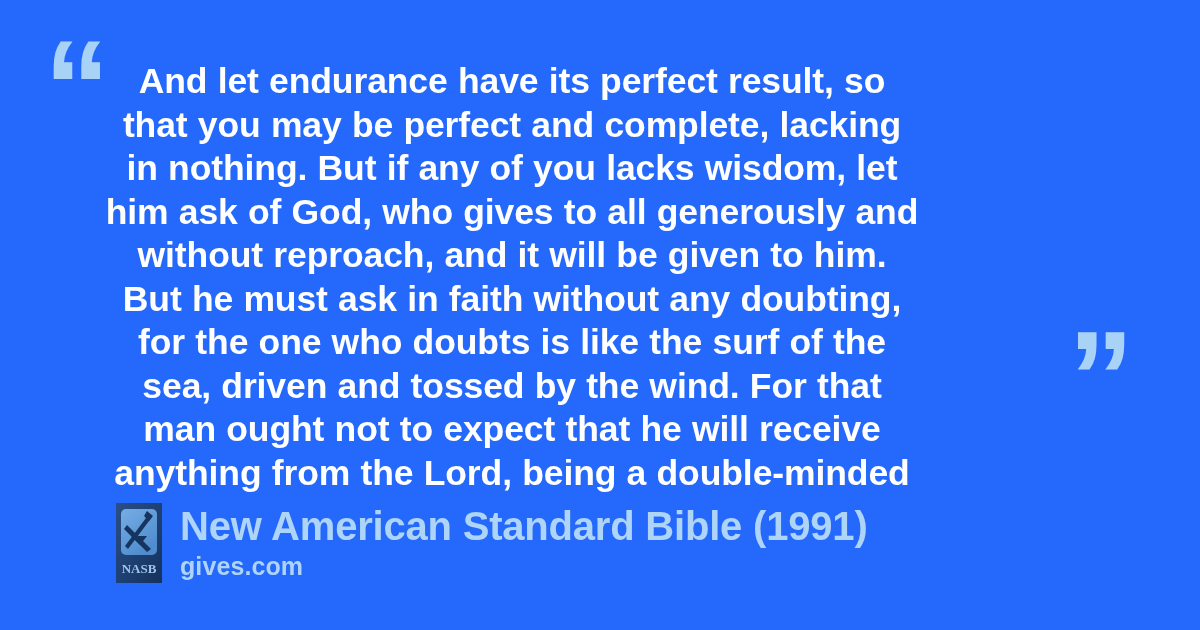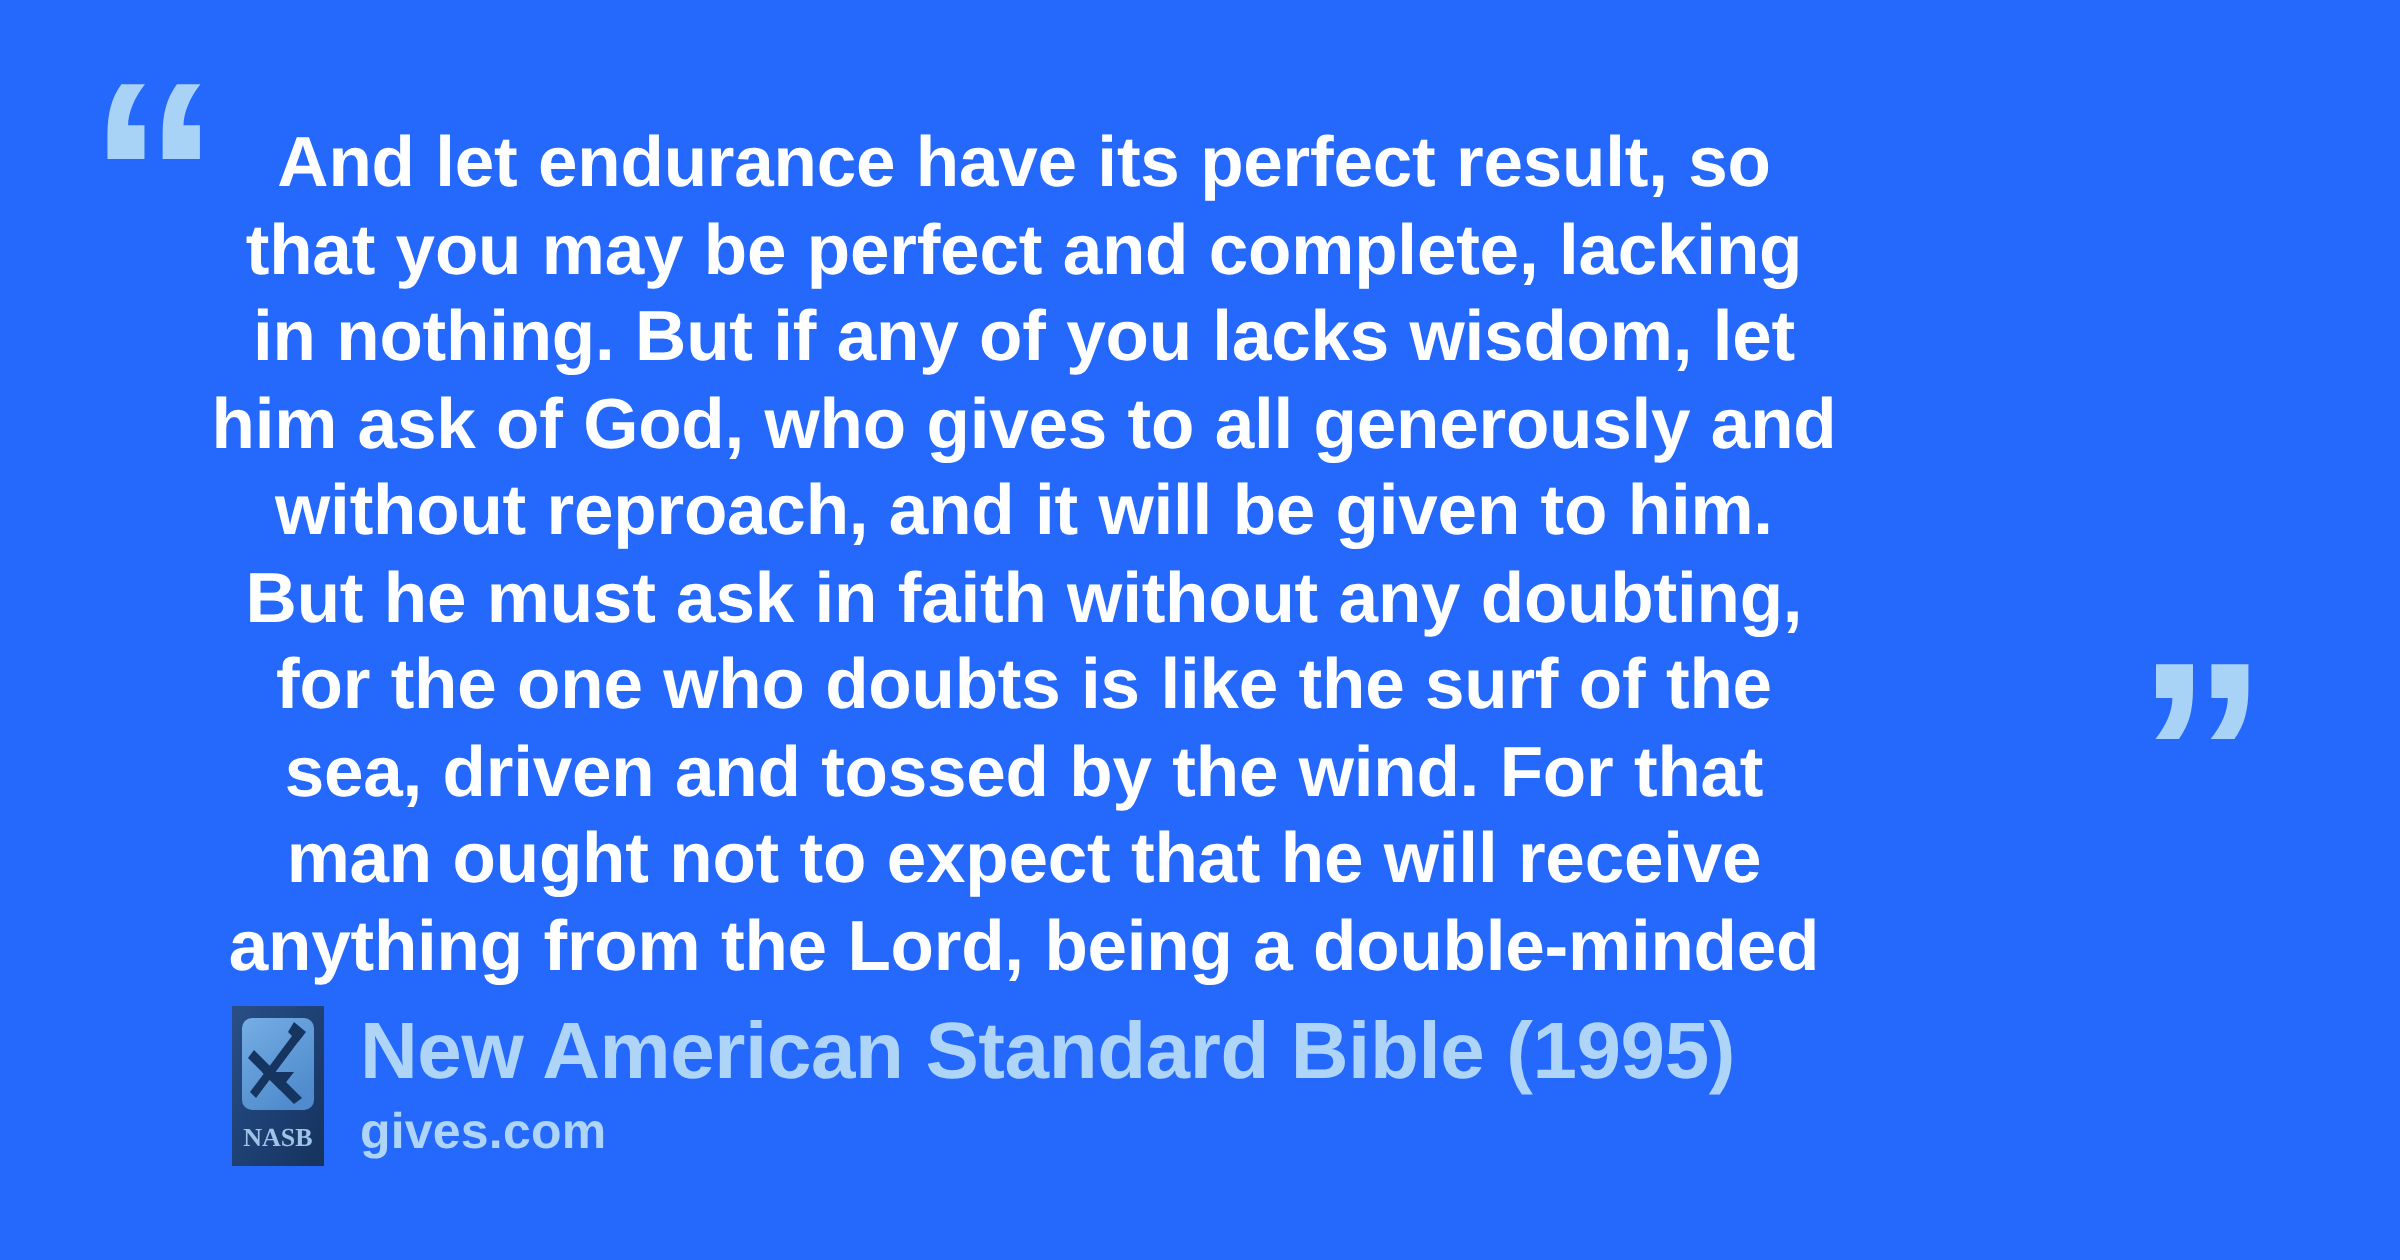--- a/index.html
+++ b/index.html
@@ -144,19 +144,19 @@
       <g fill="#15345f">
         <path d="M9 43 L33 11 L36 14 L12 46 Z"></path>
         <path d="M31 8 L37 13 L33 18 L28 13 Z"></path>
         <path d="M11 22 L35 46 L31 49 L8 26 Z"></path>
         <path d="M15 33 L31 33 L24 42 Z"></path>
       </g>
       <text x="23" y="70" text-anchor="middle" font-family="Liberation Serif, serif" font-size="13" font-weight="700" fill="#9ec4e8">NASB</text>
     </svg>
 
     <div id="brand-text">
-      <div id="brand-title">New American Standard Bible (1995)</div>
+      <div id="brand-title">New American Standard Bible (1991)</div>
       <div id="brand-site">gives.com</div>
     </div>
 
   </div>
 
 </div>
 
 </body></html>

